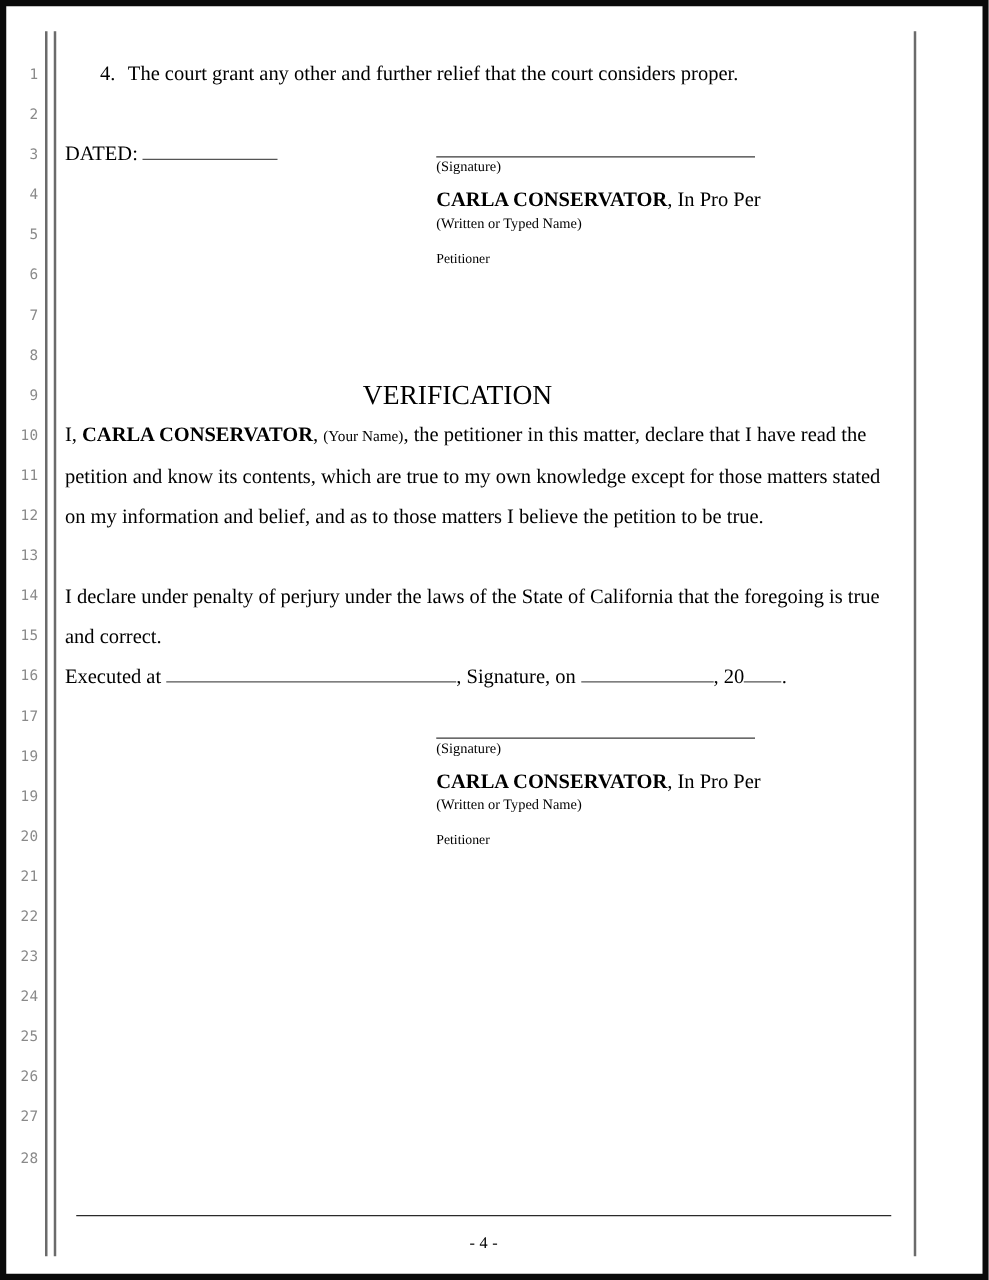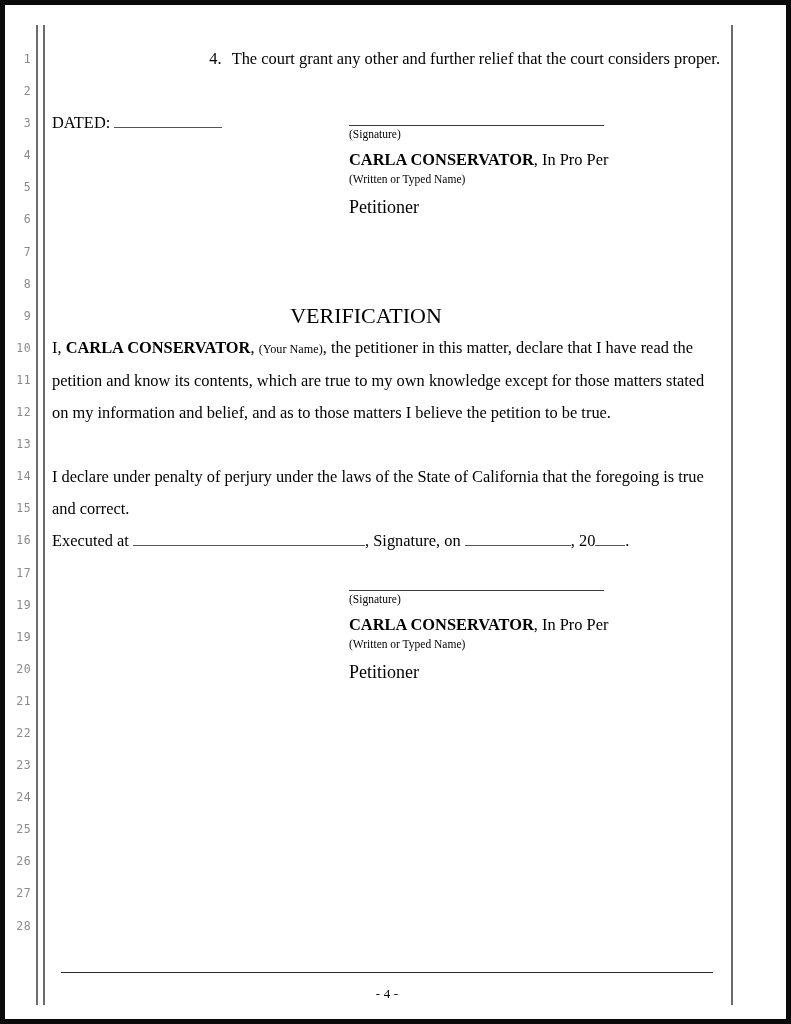--- a/index.html
+++ b/index.html
@@ -64,21 +64,21 @@
   .body-line {
     line-height: 32.1px;
     white-space: nowrap;
   }
   .para {
     line-height: 32.1px;
     text-align: left;
   }
   .spacer-1 { height: 32.1px; }
 
-  .indent-item { padding-left: 28px; text-align: right; }
+  .indent-item { padding-left: 28px; }
   .item-num { padding-right: 10px; }
 
   .blank {
     display: inline-block;
     border-bottom: 1px solid #555;
     vertical-align: baseline;
   }
   .blank-dated { width: 108px; }
   .blank-city  { width: 232px; }
   .blank-date  { width: 106px; }
@@ -101,21 +101,21 @@
     padding-top: 1px;
   }
   .sig-name {
     font-size: 16.4px;
     line-height: 22px;
     padding-top: 7px;
     white-space: nowrap;
   }
   .sig-name b { font-weight: bold; }
   .sig-role {
-    font-size: 18px;
+    font-size: 11px;
     line-height: 22px;
     padding-top: 9px;
   }
 
   
   .verification-heading {
     text-align: center;
     font-size: 22px;
     line-height: 32.1px;
     padding-right: 40px;

